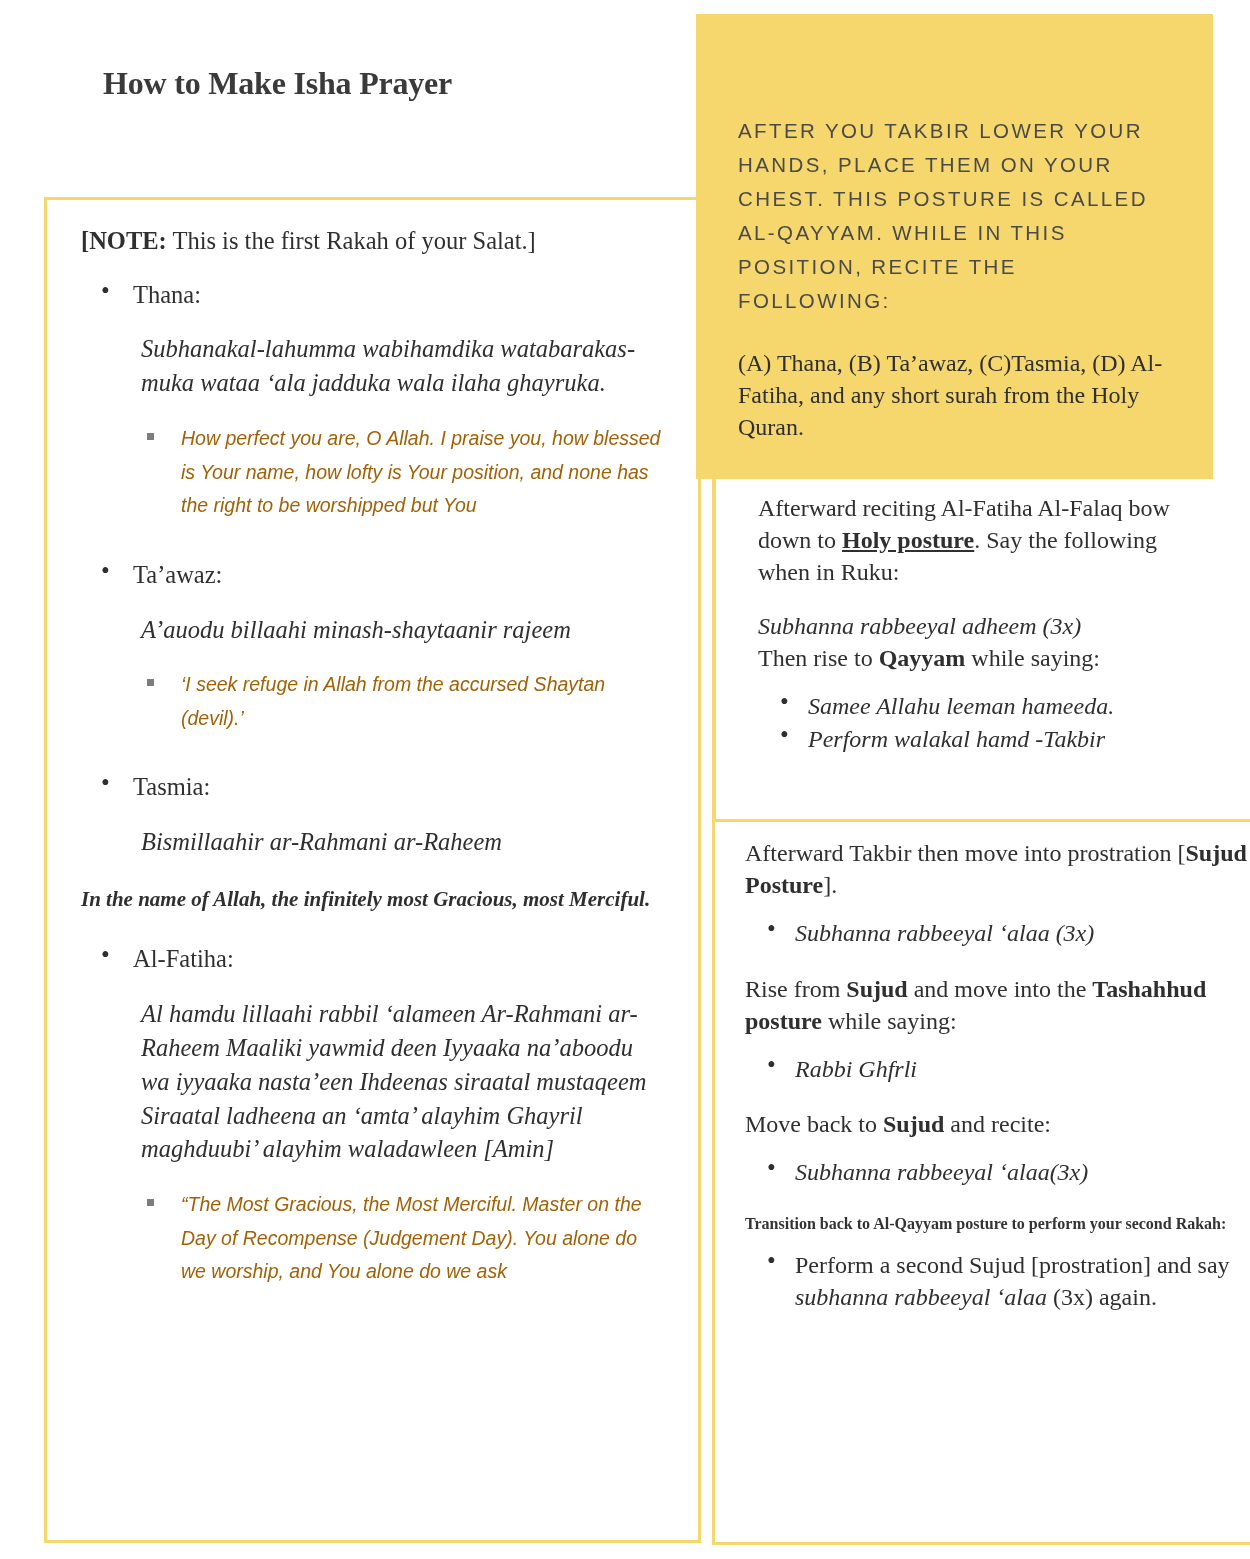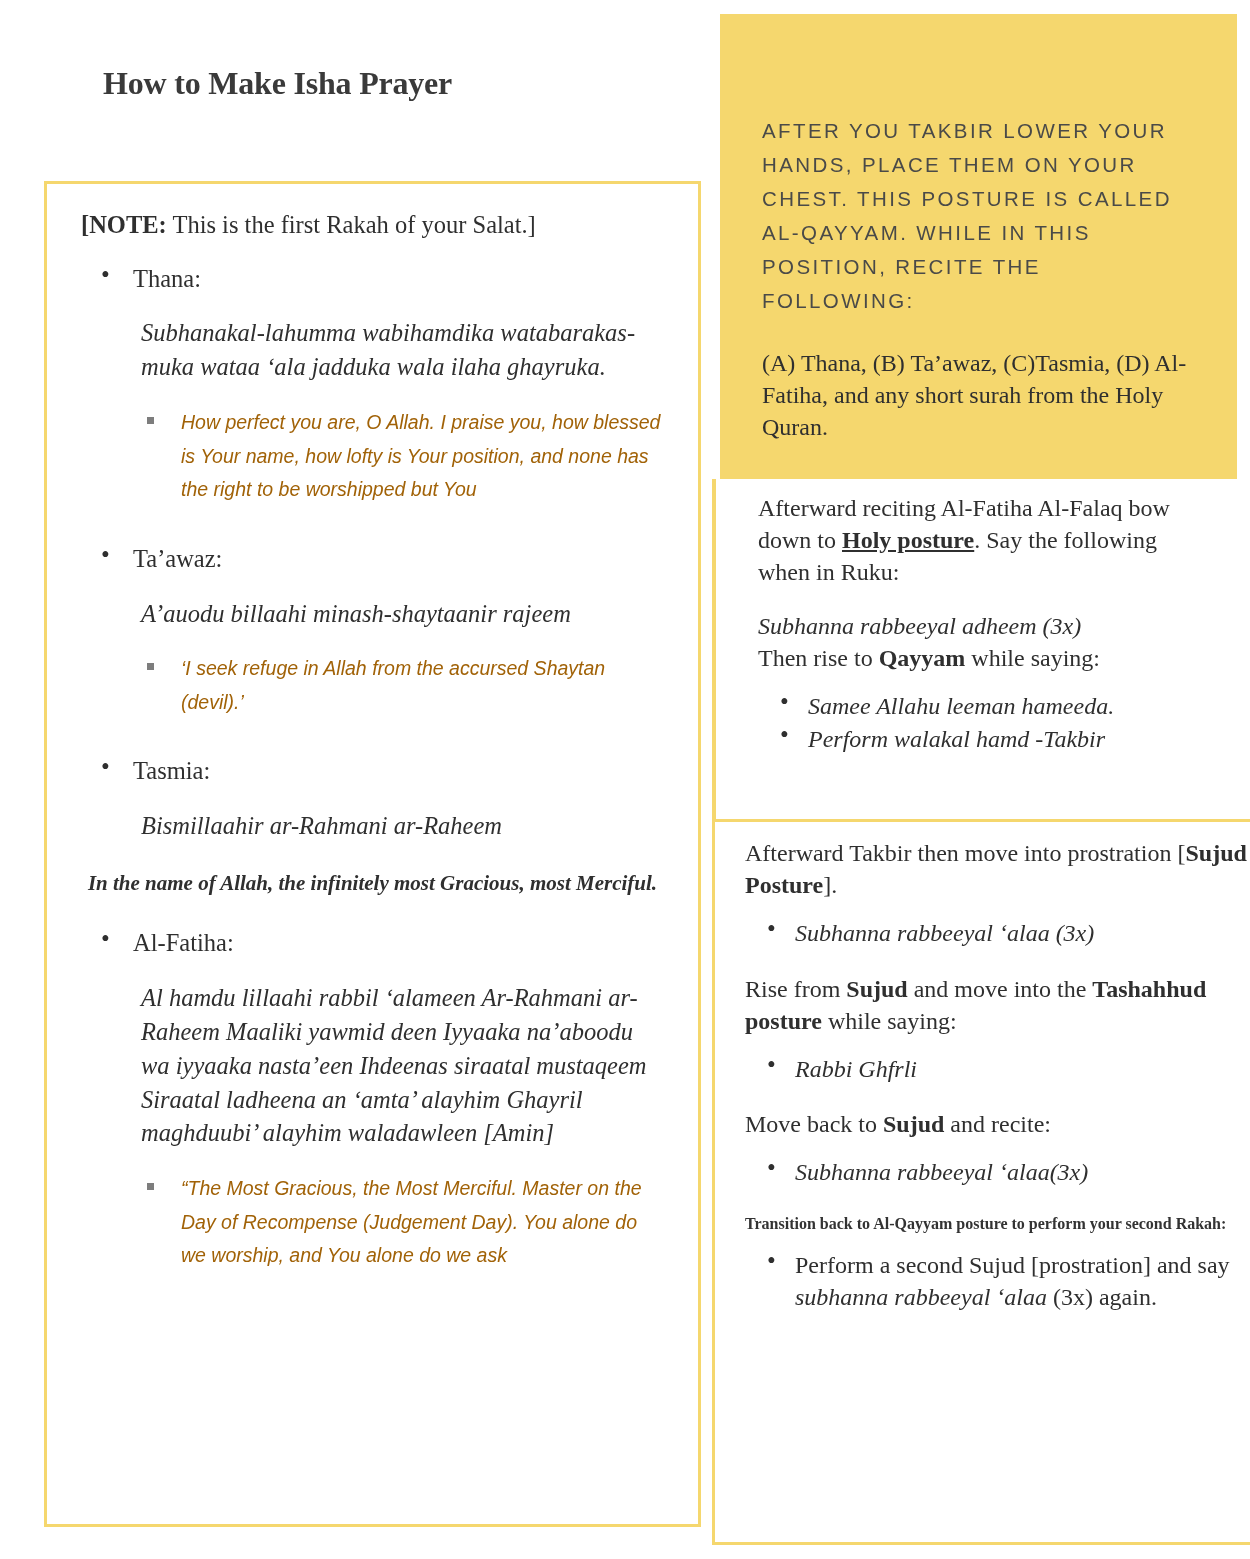--- a/index.html
+++ b/index.html
@@ -28,21 +28,21 @@
     line-height: 1.1;
     color: #3a3a3a;
     letter-spacing: -0.2px;
     margin-top: 22px;
   }
 
   
   #left-box {
     position: absolute;
     left: 44px;
-    top: 181px;
+    top: 197px;
     width: 657px;
     height: 1346px;
     border: 3px solid #f5d76e;
     box-sizing: border-box;
     background: #ffffff;
   }
   #left-content {
     padding: 26px 24px 0 34px;
   }
 
@@ -109,35 +109,35 @@
     font-family: "Liberation Sans", sans-serif;
     font-style: italic;
     font-size: 19.5px;
     line-height: 1.72;
     color: #a16207;
     margin: 0;
     padding-right: 8px;
   }
 
   .center-italic {
-    text-align: center;
+    text-align: left;
     font-style: italic;
     font-weight: bold;
     font-size: 21px;
     line-height: 1.35;
     margin: 26px 10px 0 0;
   }
 
   .sp-lg { height: 30px; }
   .sp-md { height: 22px; }
 
   
   #yellow-panel {
     position: absolute;
-    left: 720px;
+    left: 696px;
     top: 14px;
     width: 517px;
     height: 465px;
     background: #f5d76e;
     box-sizing: border-box;
     padding: 100px 42px 0 42px;
   }
   #yellow-caps {
     font-family: "Liberation Sans", sans-serif;
     font-size: 20.5px;

